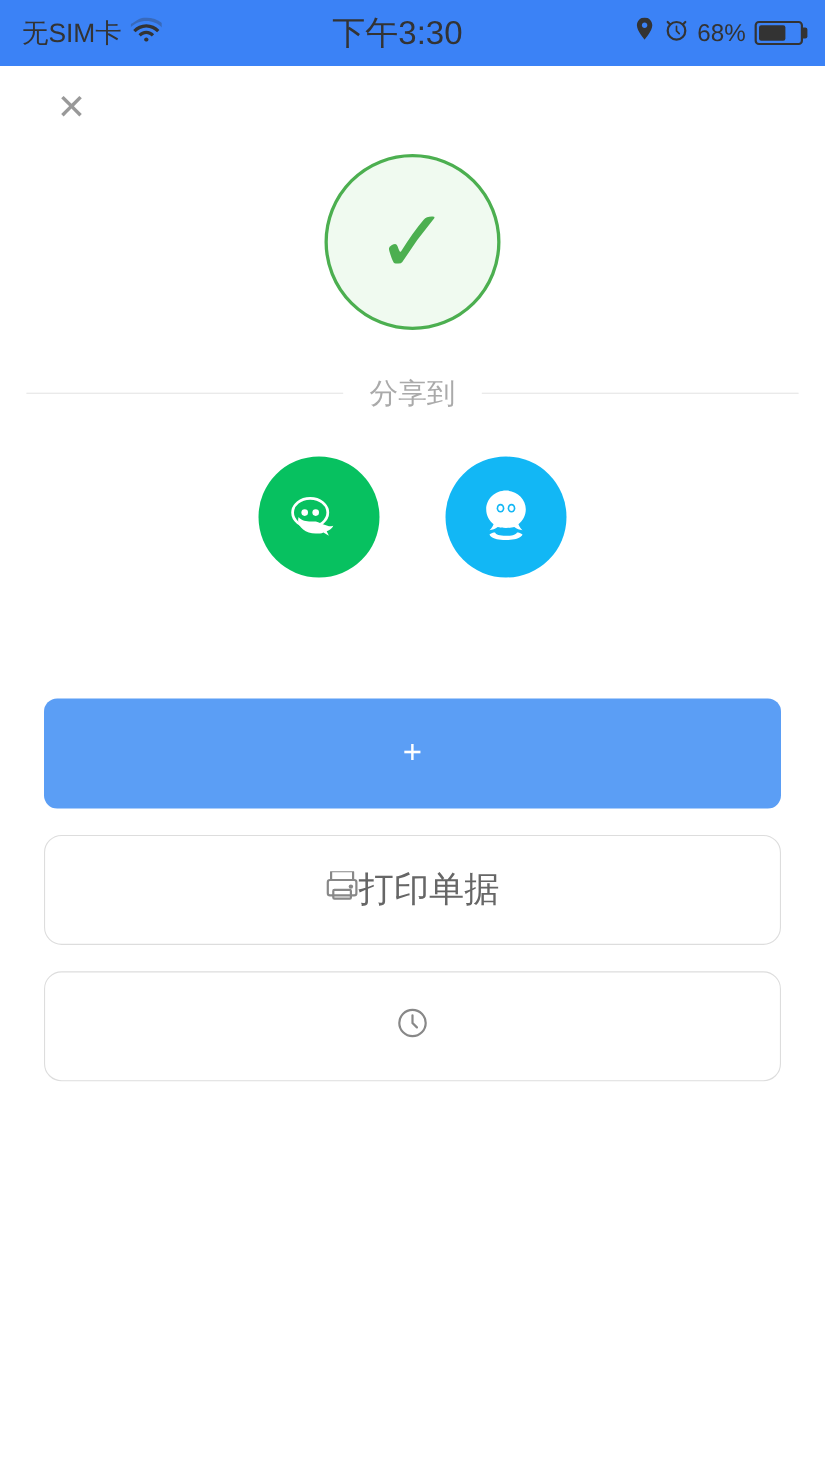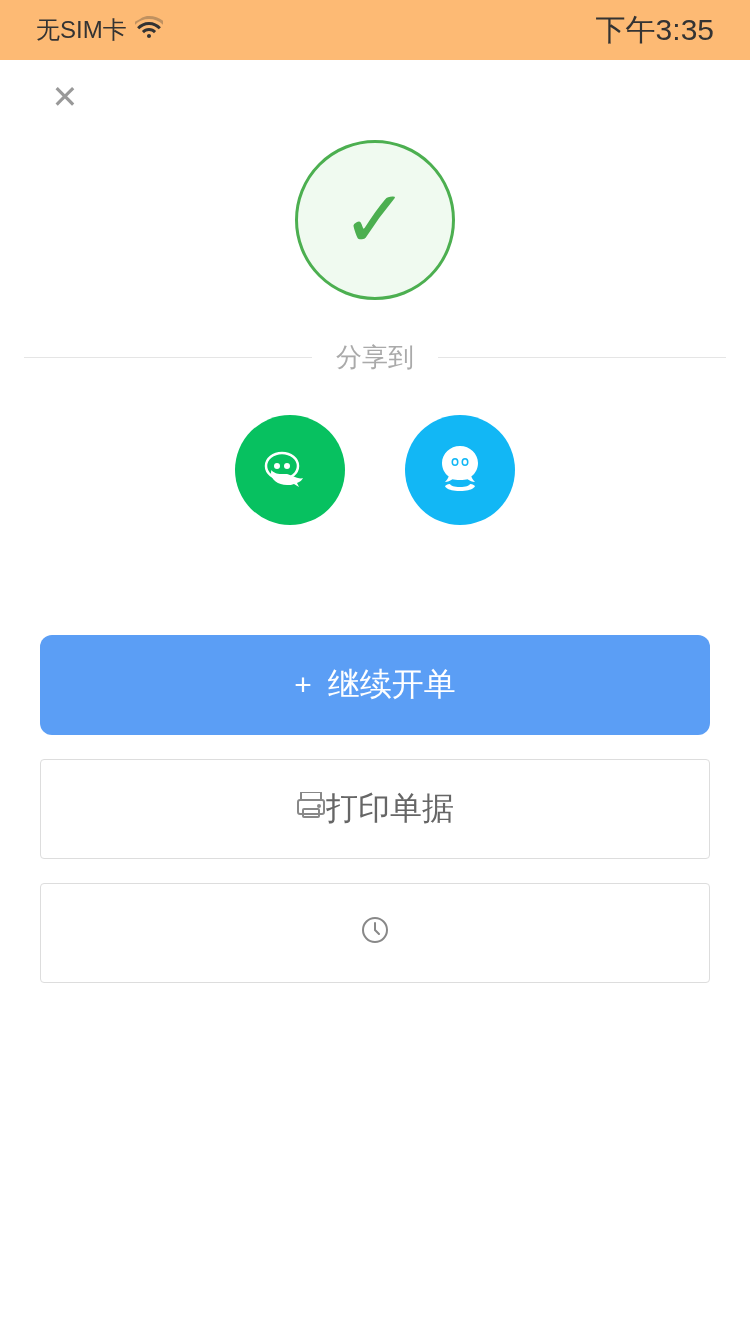--- a/index.html
+++ b/index.html
@@ -14,22 +14,22 @@
       position: relative;
     }
 
     
     .status-bar {
       width: 100%;
       height: 60px;
       display: flex;
       align-items: center;
       justify-content: space-between;
-      padding: 0 36px;
-      background: #fdba74;
+      padding: 0 20px;
+      background: #3b82f6;
       text-align: right;
     }
 
     .status-left {
       display: flex;
       align-items: center;
       gap: 8px;
       font-size: 24px;
       color: #333;
     }
@@ -216,21 +216,21 @@
       font-size: 32px;
       color: #fff;
       font-weight: 400;
     }
 
     .btn-secondary {
       width: 100%;
       height: 100px;
       background: #fff;
       border: 1px solid #ddd;
-      border-radius: 4px;
+      border-radius: 16px;
       display: flex;
       align-items: center;
       justify-content: center;
       gap: 0;
       cursor: pointer;
     }
 
     .btn-secondary-text {
       font-size: 32px;
       color: #666;
@@ -261,21 +261,41 @@
     <span>无SIM卡</span>
     <span>
       <svg width="28" height="22" viewBox="0 0 28 22" fill="none">
         <path d="M14 18c1.1 0 2 .9 2 2s-.9 2-2 2-2-.9-2-2 .9-2 2-2z" fill="#333"></path>
         <path d="M14 12c2.8 0 5.3 1.2 7.1 3.1l-2.1 2.1C17.6 15.9 15.9 15 14 15s-3.6.9-5 2.2l-2.1-2.1C8.7 13.2 11.2 12 14 12z" fill="#333"></path>
         <path d="M14 6C18.7 6 22.9 8 25.9 11.2l-2.1 2.1C21.5 11 17.9 9 14 9s-7.5 2-9.8 4.3L2.1 11.2C5.1 8 9.3 6 14 6z" fill="#333"></path>
         <path d="M14 0C20.6 0 26.5 2.8 30.7 7.2l-2.1 2.1C24.9 5.2 19.7 3 14 3S3.1 5.2-.6 9.3l-2.1-2.1C6.5 2.8 7.4 0 14 0z" fill="#333" opacity="0.3"></path>
       </svg>
     </span>
   </div>
-  <div class="status-center">下午3:35</div>
+  <div class="status-center">下午3:30</div>
+  <div class="status-right">
+    <span>
+      <svg width="20" height="22" viewBox="0 0 20 22" fill="#333">
+        <path d="M10 0C6.1 0 3 3.1 3 7c0 5.2 7 13 7 13s7-7.8 7-13c0-3.9-3.1-7-7-7zm0 9.5c-1.4 0-2.5-1.1-2.5-2.5S8.6 4.5 10 4.5s2.5 1.1 2.5 2.5S11.4 9.5 10 9.5z"></path>
+      </svg>
+    </span>
+    <span>
+      <svg width="22" height="22" viewBox="0 0 22 22" fill="#333">
+        <circle cx="11" cy="12" r="8" stroke="#333" stroke-width="2" fill="none"></circle>
+        <path d="M11 8v4l2.5 2.5" stroke="#333" stroke-width="1.5" stroke-linecap="round" fill="none"></path>
+        <path d="M3 4l2 2M19 4l-2 2" stroke="#333" stroke-width="2" stroke-linecap="round"></path>
+      </svg>
+    </span>
+    <span>68%</span>
+    <div class="battery-container">
+      <div class="battery-icon">
+        <div class="battery-fill"></div>
+      </div>
+    </div>
+  </div>
 </div>
 
 <div class="close-btn">
   <span class="x-icon">✕</span>
 </div>
 
 <div class="main-content">
 
   <div class="success-circle">
     <span class="checkmark">✓</span>
@@ -310,21 +330,20 @@
           <path d="M20 44c-3 0-5 2-5 2s1 5 15 5 15-5 15-5-2-2-5-2c-1 2-4 3-10 3s-9-1-10-3z" fill="white"></path>
         </svg>
       </div>
     </div>
   </div>
 
   <div class="action-buttons">
 
     <button class="btn-primary">
       <span class="btn-icon">+</span>
-      <span class="btn-primary-text">继续开单</span>
     </button>
 
     <button class="btn-secondary">
       <span class="btn-icon-gray">
         <svg width="30" height="28" viewBox="0 0 30 28" fill="none">
           <rect x="5" y="0" width="20" height="8" rx="1" stroke="#888" stroke-width="2" fill="none"></rect>
           <rect x="2" y="8" width="26" height="14" rx="2" stroke="#888" stroke-width="2" fill="none"></rect>
           <rect x="7" y="17" width="16" height="8" rx="1" stroke="#888" stroke-width="2" fill="none"></rect>
           <circle cx="23" cy="14" r="2" fill="#888"></circle>
         </svg>

